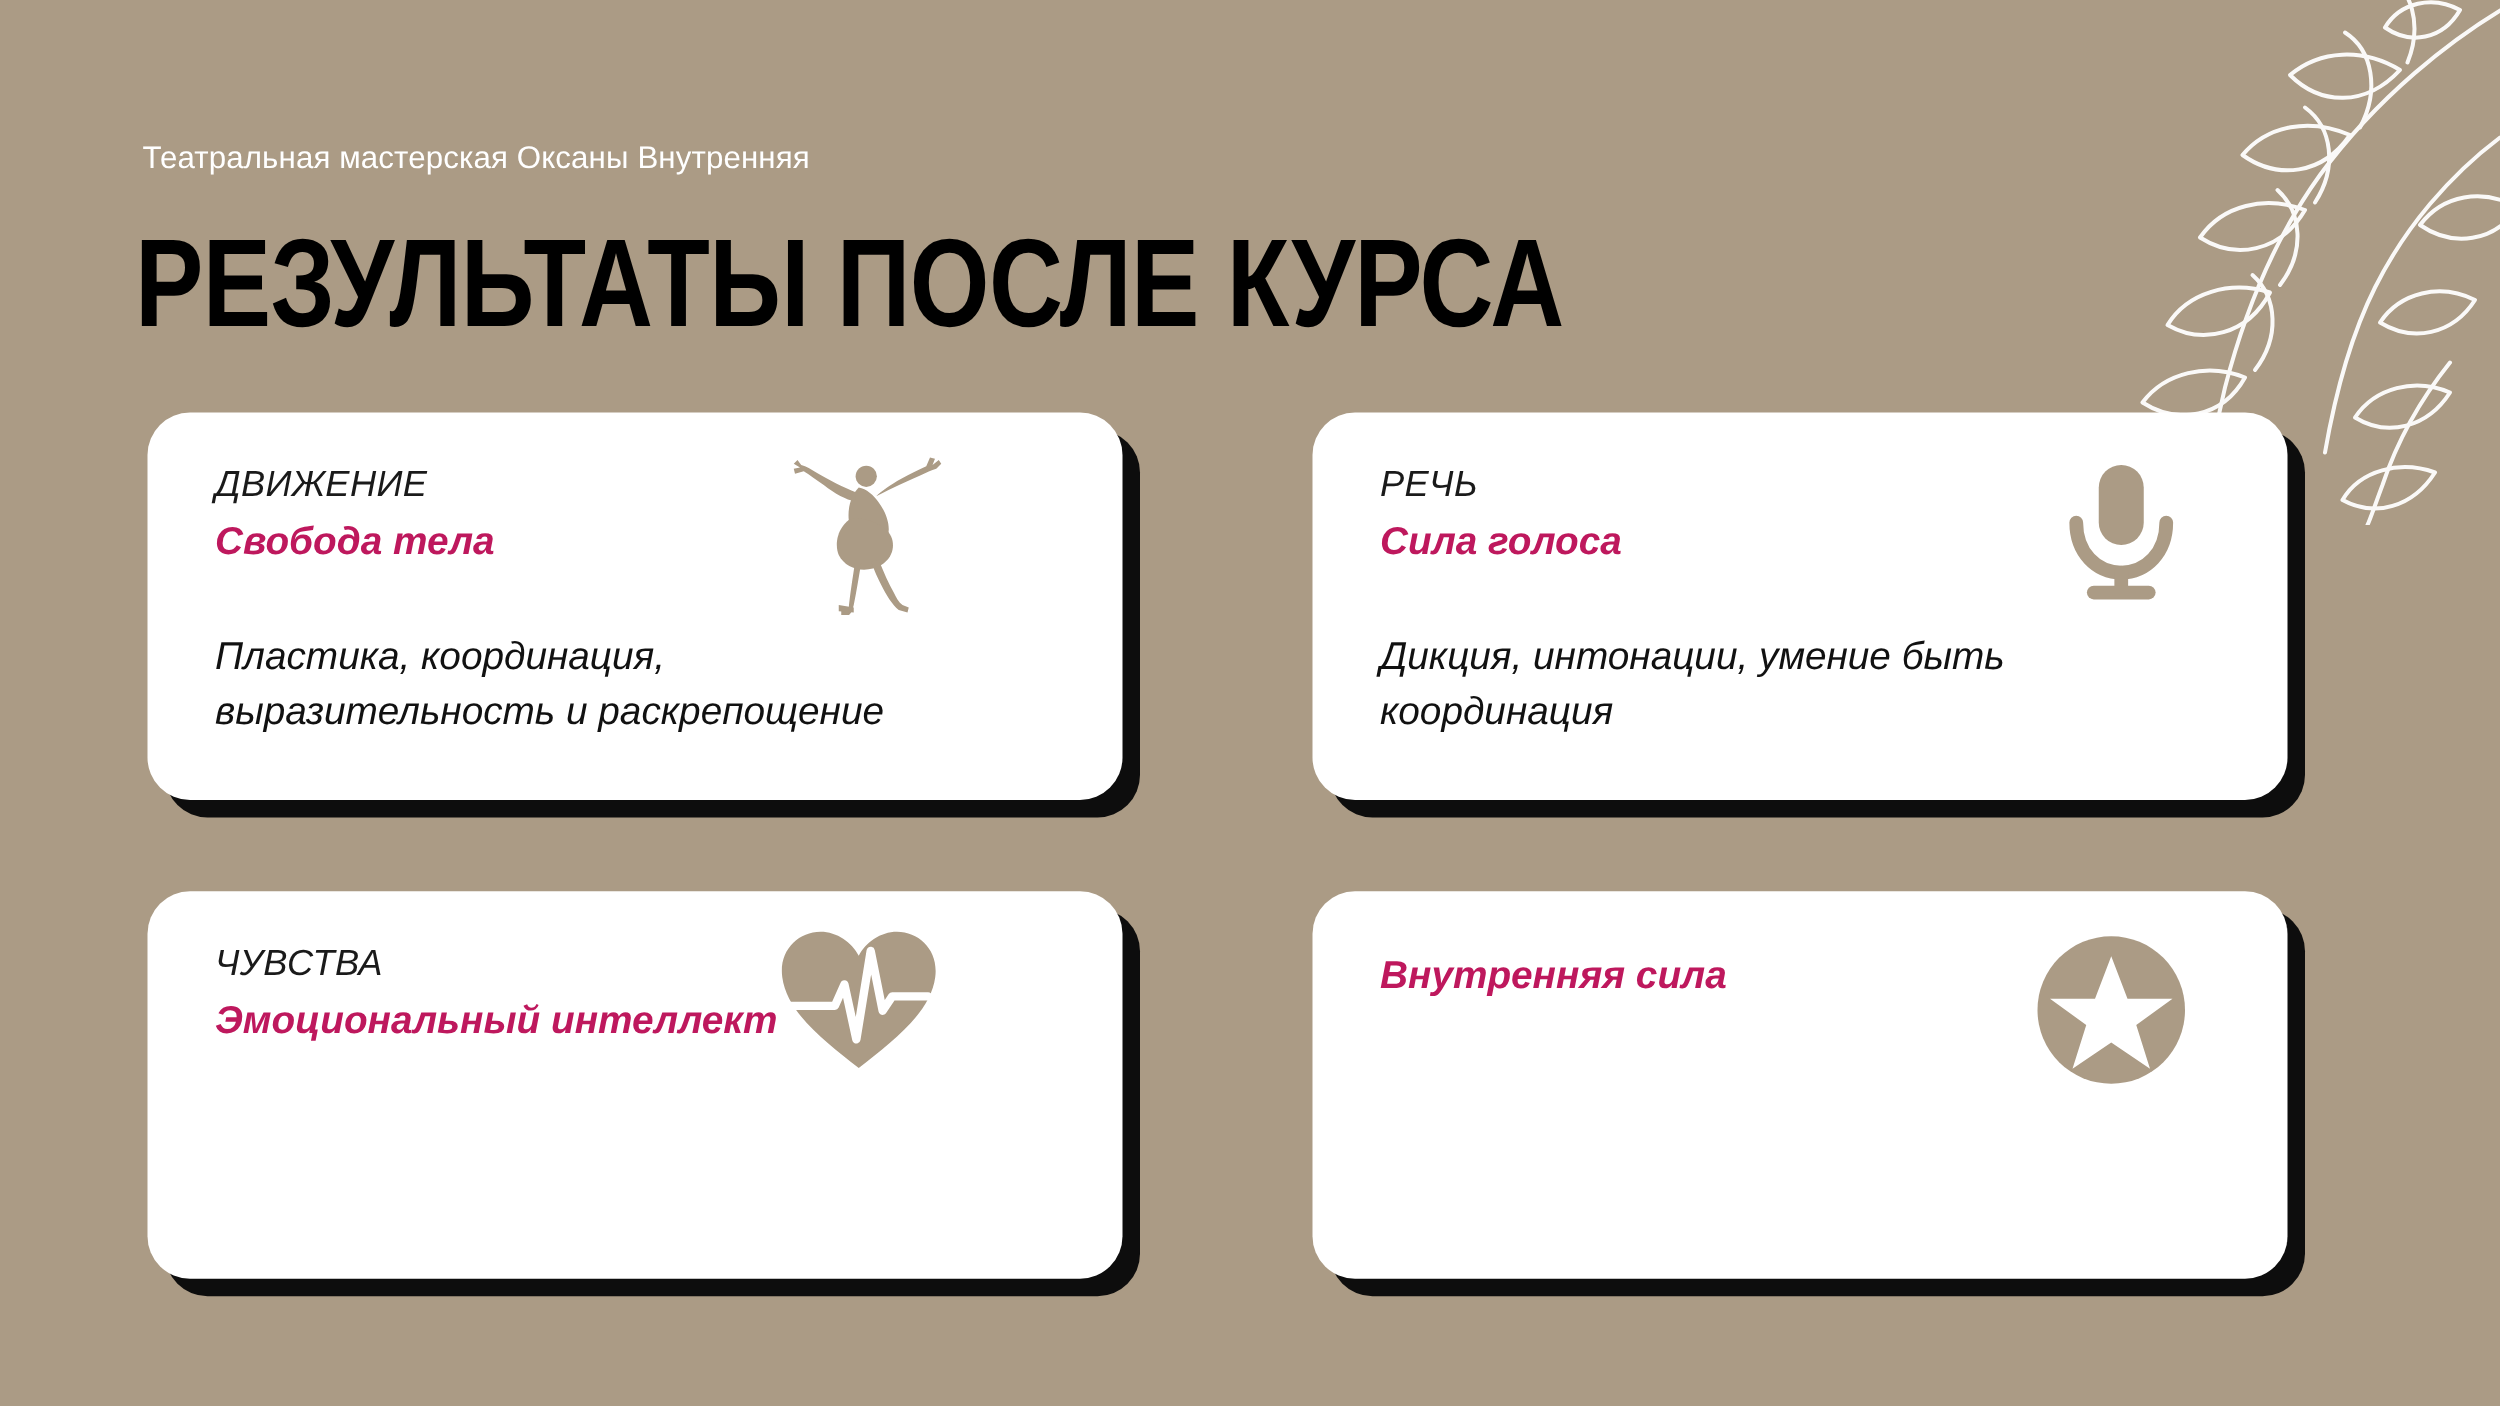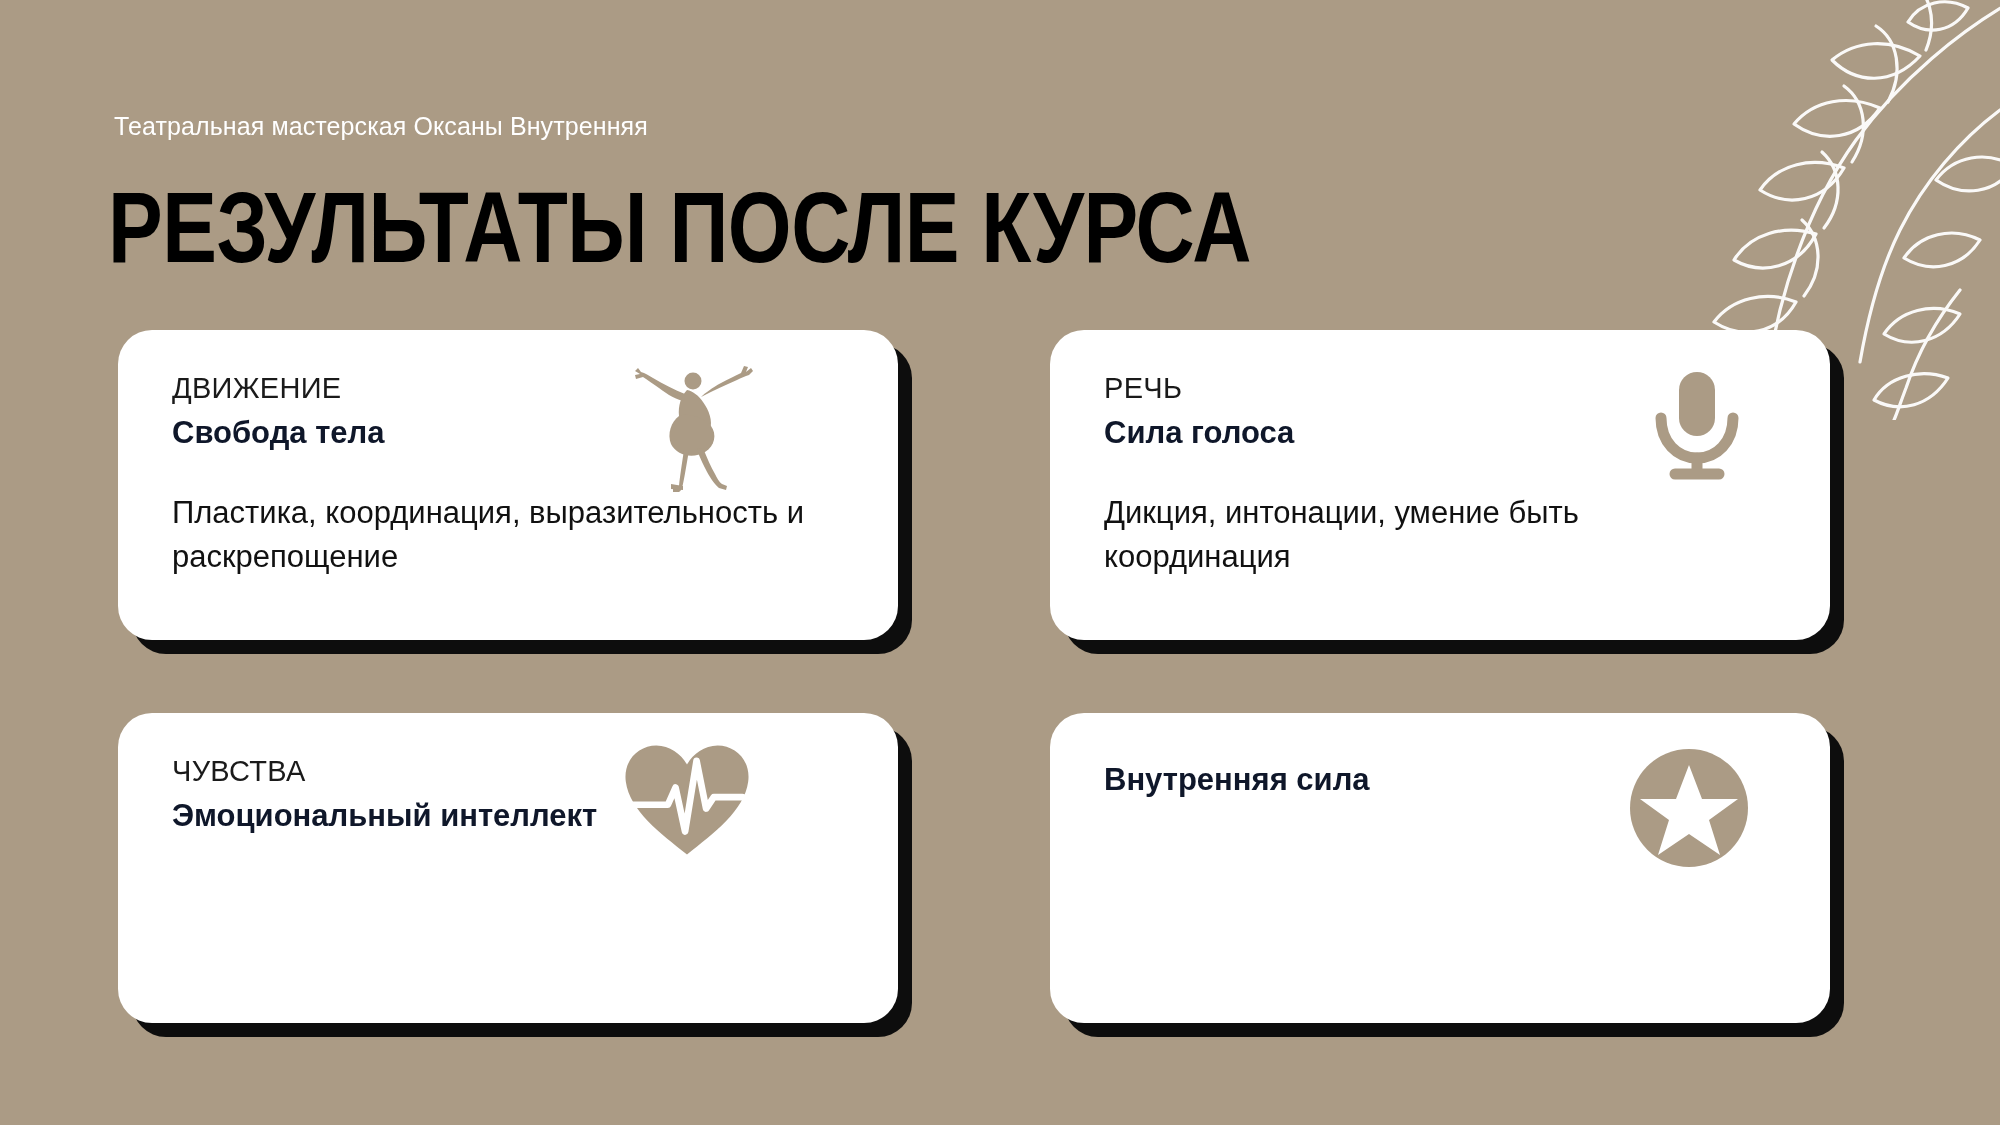--- a/index.html
+++ b/index.html
@@ -64,47 +64,48 @@
     column-gap: 152px;
     row-gap: 73px;
   }
 
   .card {
     position: relative;
     background: #ffffff;
     border-radius: 34px;
     box-shadow: 14px 14px 0 0 #0d0d0d;
     padding: 40px 46px 34px 54px;
+    font-style: italic;
   }
 
   .card-inner {
     position: relative;
     height: 100%;
   }
 
   .card-kicker {
     font-size: 29px;
     color: #1a1a1a;
     letter-spacing: 0.3px;
     line-height: 1.25;
   }
 
   .card-heading {
     font-size: 31px;
     font-weight: bold;
-    color: #0f172a;
+    color: #be185d;
     margin-top: 8px;
     line-height: 1.25;
   }
 
   .card-body {
     font-size: 31px;
     color: #111111;
     line-height: 1.42;
-    margin-top: 38px;
+    margin-top: 50px;
     max-width: 640px;
   }
 
   .card-icon {
     position: absolute;
     top: -4px;
     right: 0px;
     width: 130px;
     height: 130px;
     display: flex;

